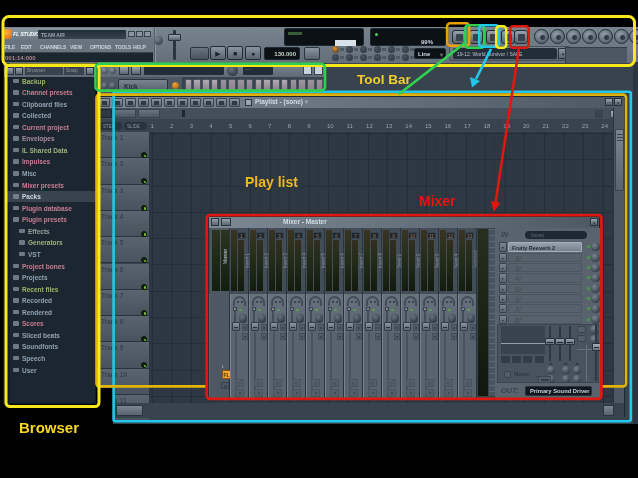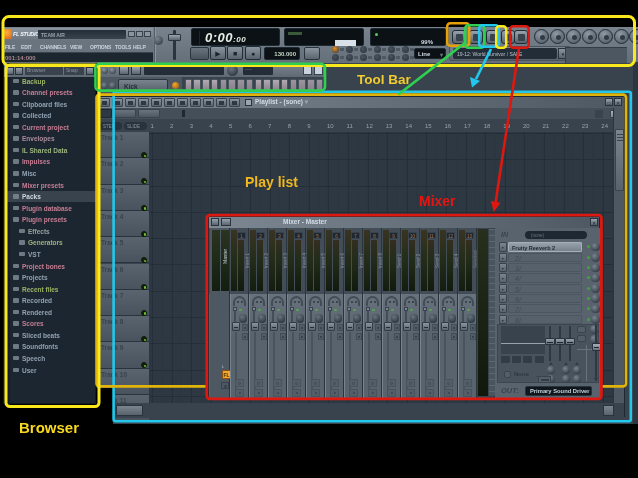--- a/index.html
+++ b/index.html
@@ -23,24 +23,20 @@
       <span style="position:absolute;left:68px;top:3px">VIEW</span>
       <span style="position:absolute;left:88px;top:3px">OPTIONS</span>
       <span style="position:absolute;left:113px;top:3px">TOOLS</span>
       <span style="position:absolute;left:131px;top:3px">HELP</span>
     </div>
 <div class="abs" style="left:0;top:25px;width:151px;height:10px;background:#1c262e;border-top:1px solid #39434d;color:#a8868e;font-size:6px;font-weight:bold;padding:2px 0 0 3px">001:14:000</div>
 <div class="abs" style="left:152px;top:0;width:2px;height:36px;background:#545e68;border-right:1px solid #8b959f"></div>
 <div class="abs" style="left:152px;top:9px;width:9px;height:9px;background:radial-gradient(circle at 35% 30%,#7a848e,#29333d);border-radius:50%"></div>
 <div class="abs" style="left:171px;top:3px;width:3px;height:30px;background:#2a343e;border-radius:1px"></div>
 <div class="abs" style="left:166px;top:7px;width:13px;height:7px;background:linear-gradient(#9aa4ae,#5a646e);border:1px solid #29333d;border-radius:1px"></div>
-<div class="abs lcd" style="left:189px;top:1px;width:89px;height:18px">
-      <div class="abs" style="left:2px;top:2px;width:6px;height:14px;border-right:1px solid #1c262e"></div>
-      <div class="abs" style="left:13px;top:1px;width:76px;color:#e6efe4;font-size:13px;font-weight:bold;font-style:italic;letter-spacing:0.5px">0:00<span style="font-size:8px">:00</span></div>
-    </div>
 <div class="abs lcd" style="left:282px;top:1px;width:80px;height:18px">
       <div class="abs" style="left:50px;top:11px;width:21px;height:6px;background:#d8e2e8"></div>
       <div class="abs" style="left:3px;top:3px;width:14px;height:3px;background:#3a5a3a"></div>
     </div>
 <div class="abs lcd" style="left:368px;top:1px;width:76px;height:18px">
       <div class="abs" style="left:50px;top:10px;width:20px;height:6px;color:#cfd9e3;font-size:6px;font-weight:bold">99%</div>
       <div class="abs" style="left:4px;top:4px;width:3px;height:3px;background:#58c858;border-radius:50%"></div>
     </div>
 <div class="abs" style="left:188px;top:20px;width:19px;height:13px;background:linear-gradient(#6a747e,#49535d);border:1px solid #29333d;border-radius:2px"></div>
 <div class="abs" style="left:208px;top:19px;width:16px;height:14px;background:linear-gradient(#8b959f,#5a646e);border:1px solid #222c36;border-radius:2px;color:#1a242e;font-size:7px;text-align:center;line-height:14px">▶</div>

